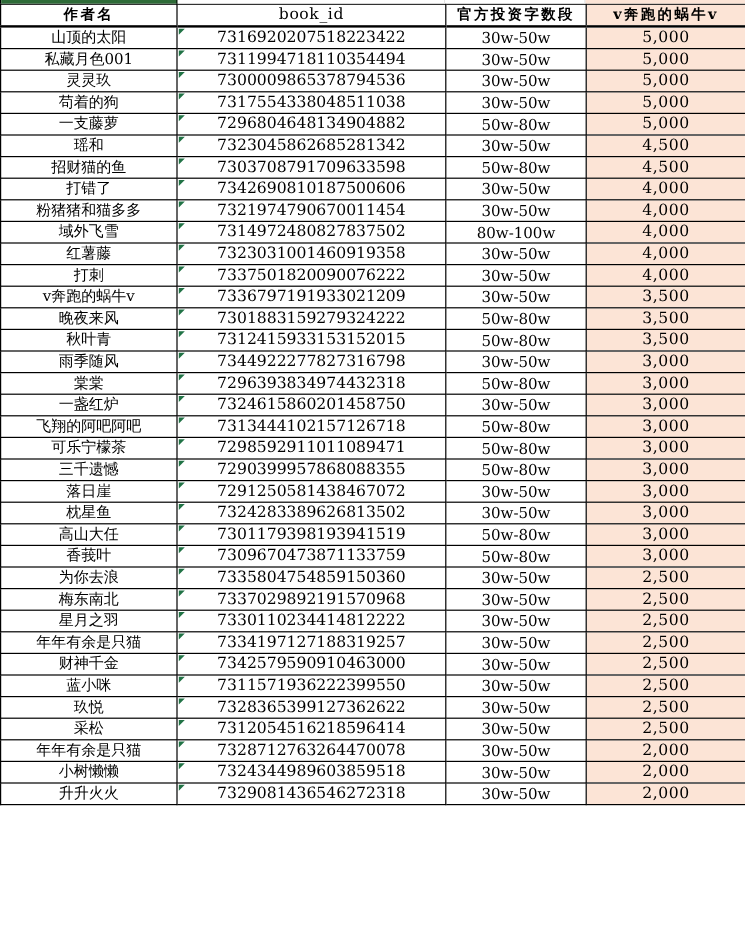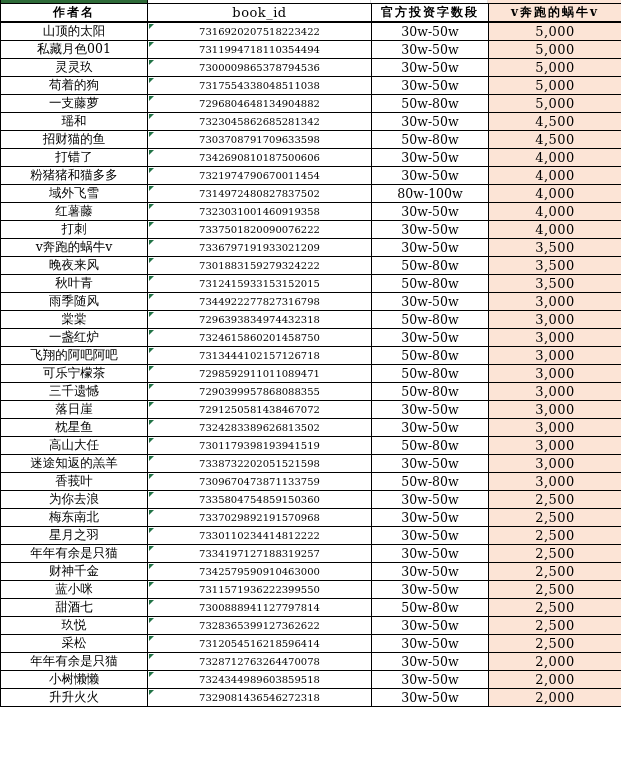--- a/index.html
+++ b/index.html
@@ -28,21 +28,21 @@
     border:1px solid var(--grid);
     height:17px;padding:0;margin:0;
     text-align:center;vertical-align:middle;
     font-size:13px;font-weight:normal;
     white-space:nowrap;overflow:hidden;
   }
   thead th{border-bottom-width:2px;height:16px;}
   th.cjk{letter-spacing:2px;font-size:12px;font-weight:bold;}
   th.latin{letter-spacing:0.5px;font-size:13px;}
   td.author{font-size:12.5px;margin-top:20px;}
-  td.bookid{position:relative;font-size:10px;}
+  td.bookid{position:relative;font-size:13px;}
   td.range{font-size:12.5px;}
   td.amount,th.amount{background:var(--amount-fill);}
   td.amount{font-size:13px;letter-spacing:0.5px;}
   .flag{
     position:absolute;left:1px;top:1px;width:0;height:0;
     border-top:5px solid var(--flag-green);
     border-right:5px solid transparent;
   }
 </style>
 </head>
@@ -209,26 +209,20 @@
         <td class="range">30w-50w</td>
         <td class="amount">3,000</td>
       </tr>
       <tr>
         <td class="author">高山大任</td>
         <td class="bookid"><span class="flag"></span><span>7301179398193941519</span></td>
         <td class="range">50w-80w</td>
         <td class="amount">3,000</td>
       </tr>
       <tr>
-        <td class="author">迷途知返的羔羊</td>
-        <td class="bookid"><span class="flag"></span><span>7338732202051521598</span></td>
-        <td class="range">30w-50w</td>
-        <td class="amount">3,000</td>
-      </tr>
-      <tr>
         <td class="author">香莪叶</td>
         <td class="bookid"><span class="flag"></span><span>7309670473871133759</span></td>
         <td class="range">50w-80w</td>
         <td class="amount">3,000</td>
       </tr>
       <tr>
         <td class="author">为你去浪</td>
         <td class="bookid"><span class="flag"></span><span>7335804754859150360</span></td>
         <td class="range">30w-50w</td>
         <td class="amount">2,500</td>
@@ -254,26 +248,20 @@
       <tr>
         <td class="author">财神千金</td>
         <td class="bookid"><span class="flag"></span><span>7342579590910463000</span></td>
         <td class="range">30w-50w</td>
         <td class="amount">2,500</td>
       </tr>
       <tr>
         <td class="author">蓝小咪</td>
         <td class="bookid"><span class="flag"></span><span>7311571936222399550</span></td>
         <td class="range">30w-50w</td>
-        <td class="amount">2,500</td>
-      </tr>
-      <tr>
-        <td class="author">甜酒七</td>
-        <td class="bookid"><span class="flag"></span><span>7300888941127797814</span></td>
-        <td class="range">50w-80w</td>
         <td class="amount">2,500</td>
       </tr>
       <tr>
         <td class="author">玖悦</td>
         <td class="bookid"><span class="flag"></span><span>7328365399127362622</span></td>
         <td class="range">30w-50w</td>
         <td class="amount">2,500</td>
       </tr>
       <tr>
         <td class="author">采松</td>

